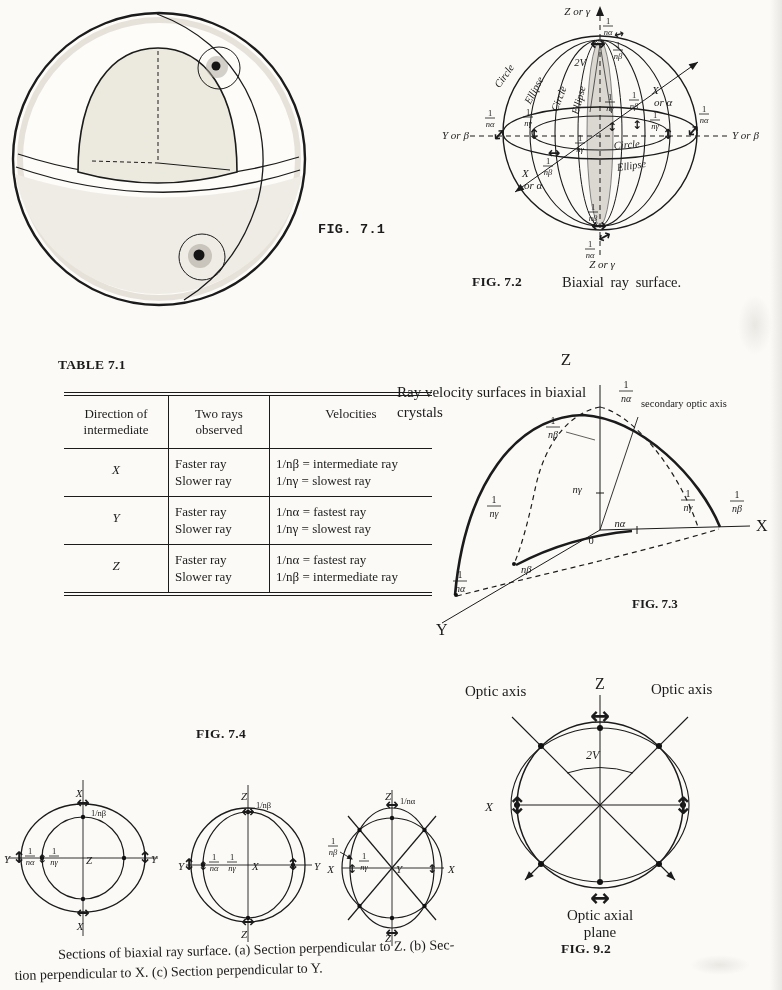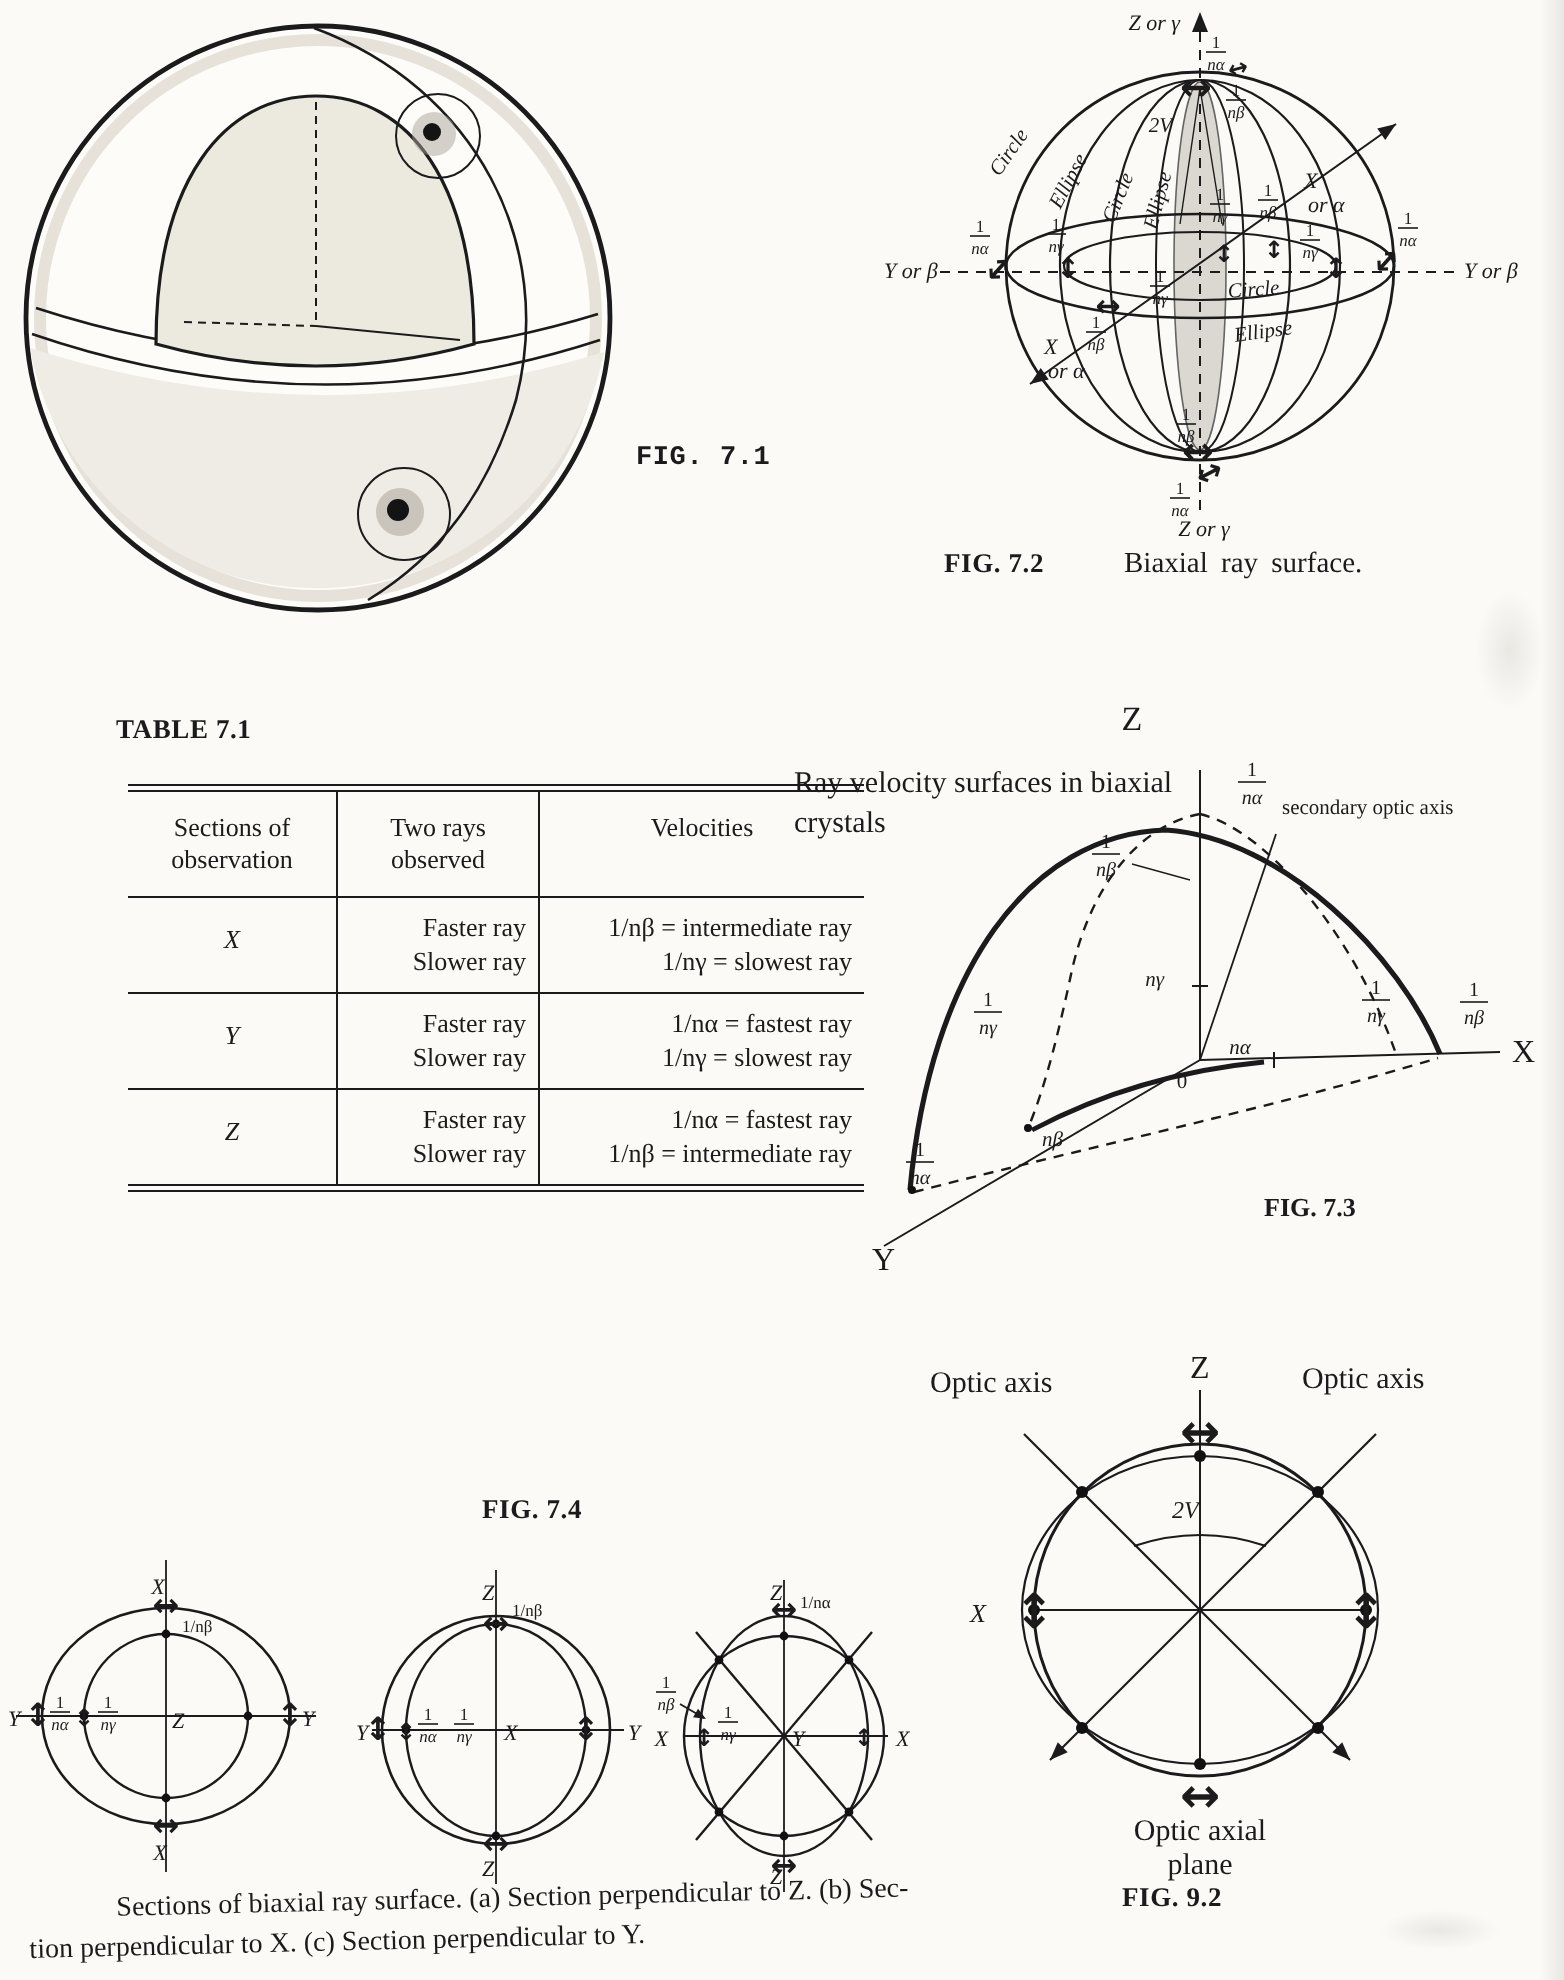--- a/index.html
+++ b/index.html
@@ -21,21 +21,21 @@
   .arr-sm{font-size:12px;}
   .arr-lg{font-size:19px;}
   .arr-xl{font-size:24px;}
   .dot{fill:#111;}
   .ah{fill:#1b1b1b;}
   .ink{stroke:#1b1b1b;fill:none;}
   .dash{stroke-dasharray:5 4;}
   .dash2{stroke-dasharray:4 3;}
   
   .t71{border-collapse:collapse;font-size:13px;color:#1b1b1b;}
-  .t71 th,.t71 td{padding:6px 6px;vertical-align:top;font-weight:normal;text-align:right;}
+  .t71 th,.t71 td{padding:6px 6px;vertical-align:top;font-weight:normal;}
   .t71 thead th{border-top:4px double #1b1b1b;border-bottom:1px solid #1b1b1b;
                 text-align:center;line-height:1.25;padding-top:10px;padding-bottom:9px;}
   .t71 .c2,.t71 .c3{border-left:1px solid #1b1b1b;}
   .t71 tbody td{border-bottom:1px solid #1b1b1b;line-height:1.35;}
   .t71 tbody tr:last-child td{border-bottom:4px double #1b1b1b;}
   .t71 .dir{text-align:center;font-style:italic;width:86px;padding-top:12px;}
   .t71 .c2{width:88px;}
   .t71 .c3{width:150px;white-space:nowrap;}
   .cap74{font-size:14px;transform:rotate(-1.4deg);transform-origin:0 0;line-height:1.45;}
   .cap74 .l1{display:block;text-indent:44px;}
@@ -185,21 +185,21 @@
   </svg>
 
   <div class="abs figlabel" style="left:472px;top:274px;">FIG. 7.2</div>
   <div class="abs caption" style="left:562px;top:274px;word-spacing:3px;font-family:Liberation Serif, serif;">Biaxial ray surface.</div>
 
   <div class="abs figlabel" style="left:58px;top:357px;">TABLE 7.1</div>
 
   <table class="t71 abs" style="left:64px;top:392px;">
     <thead>
       <tr>
-        <th style="width:92px;">Sections of observation</th>
+        <th style="width:92px;">Direction of intermediate</th>
         <th class="c2">Two rays observed</th>
         <th class="c3">Velocities</th>
       </tr>
     </thead>
     <tbody>
       <tr>
         <td class="dir">X</td>
         <td class="c2">
           <span style="display:block">Faster ray</span>
           <span style="display:block">Slower ray</span>
@@ -285,21 +285,21 @@
       </g>
     <text x="192" y="148" class="hl2" text-anchor="end">nγ</text>
     <text x="201" y="199" class="sm" text-anchor="middle">0</text>
     <text x="230" y="182" class="hl2" text-anchor="middle">nα</text>
     <text x="131" y="228" class="hl2">nβ</text>
     <text x="366" y="186" class="big">X</text>
     <text x="46" y="290" class="big">Y</text>
     <text x="242" y="263" style="font:bold 13px 'Liberation Serif',serif">FIG. 7.3</text>
   </svg>
 
-  <div class="abs figlabel" style="left:196px;top:747px;margin-left:45px;">FIG. 7.4</div>
+  <div class="abs figlabel" style="left:196px;top:726px;">FIG. 7.4</div>
 
   <svg class="abs" style="left:0px;top:742px" width="490" height="206" viewBox="0 0 490 206">
 
     <g>
       <ellipse cx="83" cy="116" rx="62" ry="54" class="ink" stroke-width="1.3"></ellipse>
       <circle cx="83" cy="116" r="41" class="ink" stroke-width="1.2"></circle>
       <line x1="8" y1="116" x2="158" y2="116" class="ink" stroke-width=".9"></line>
       <line x1="83" y1="38" x2="83" y2="194" class="ink" stroke-width=".9"></line>
       <circle cx="83" cy="75" r="2.2" class="dot"></circle>
         <circle cx="83" cy="157" r="2.2" class="dot"></circle>

